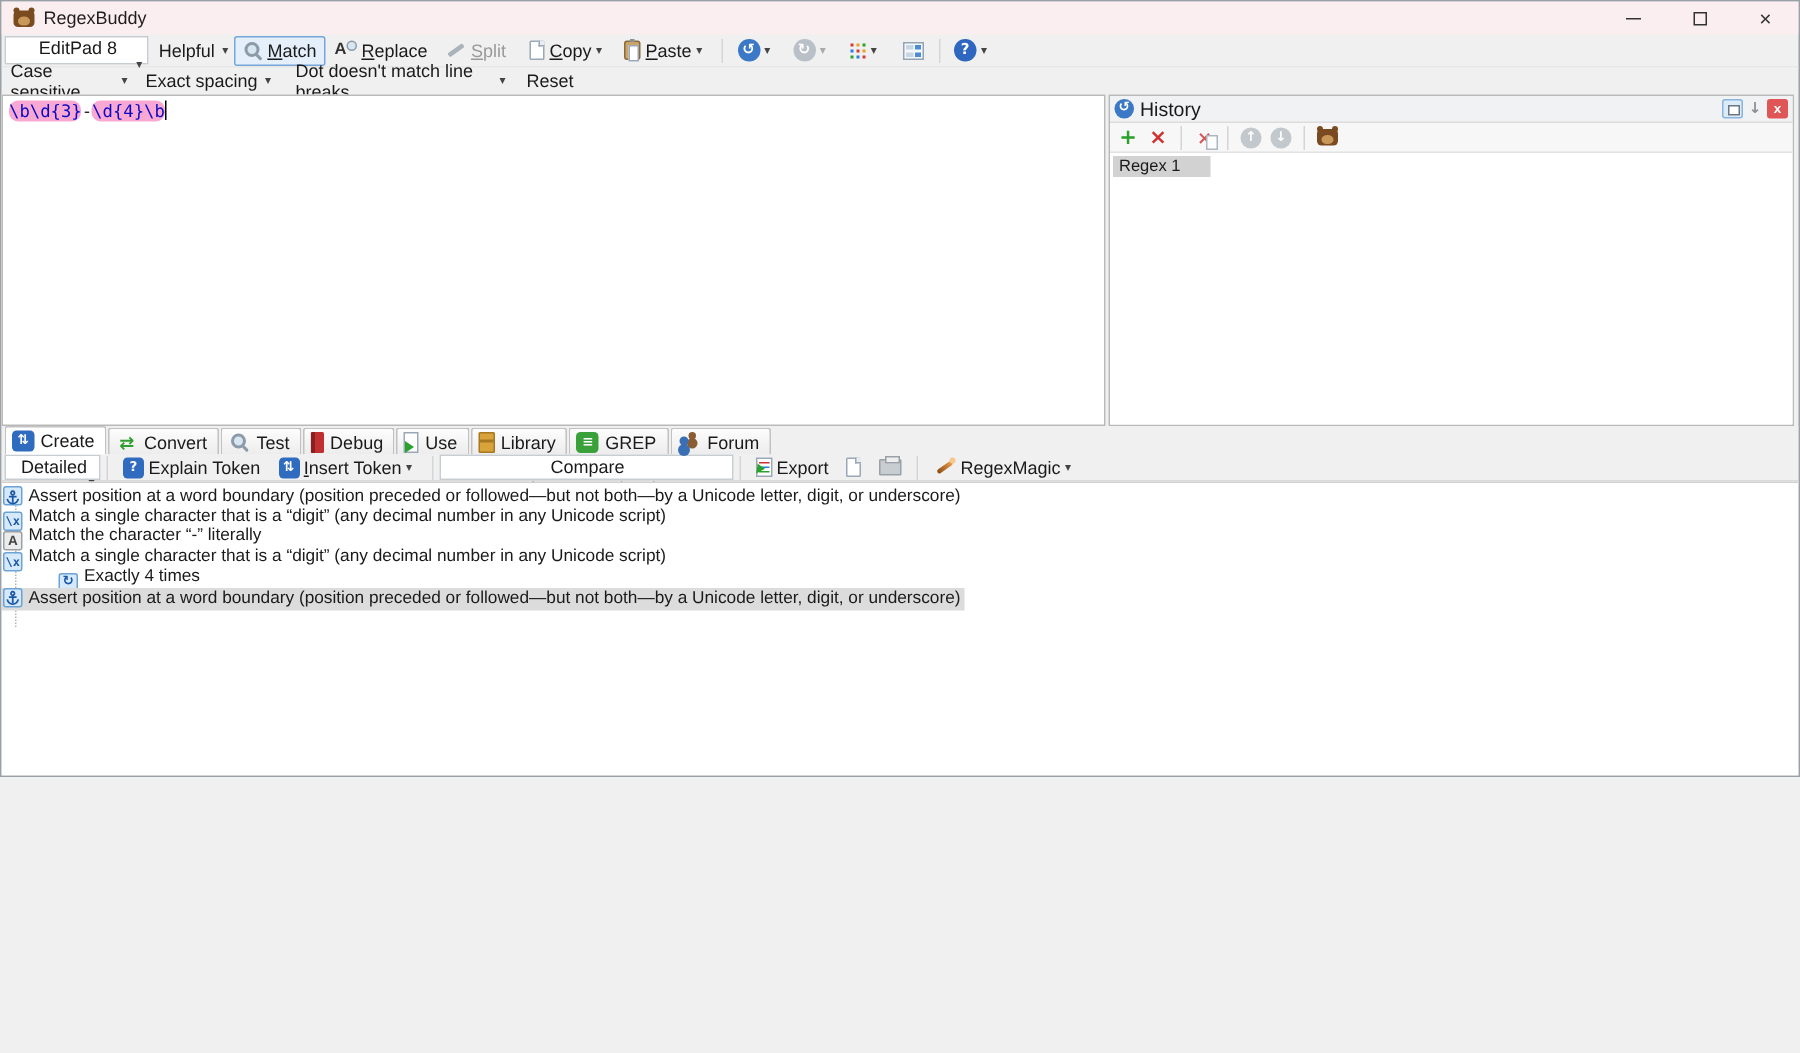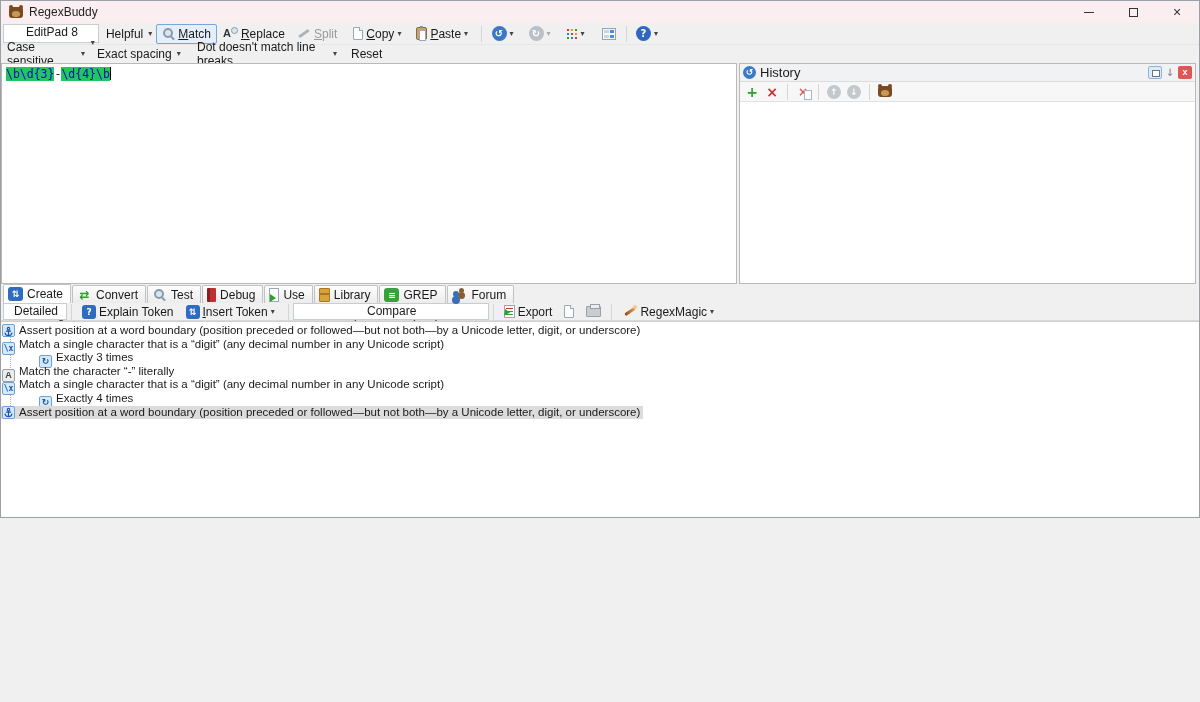--- a/index.html
+++ b/index.html
@@ -61,21 +61,21 @@
   .colors-ic { width:12px; height:12px; }
   .colors-ic::before { content:""; position:absolute; left:1px; top:1px; width:2px; height:2px; background:#d33a3a;
      box-shadow:0 4px 0 #2a7de1,0 8px 0 #2aa12a,4px 0 0 #e8a020,4px 4px 0 #d33a3a,4px 8px 0 #2a7de1,8px 0 0 #2aa12a,8px 4px 0 #e8a020,8px 8px 0 #d33a3a; }
   .layout-ic { width:14px; height:12px; border:1px solid #93a5b5; background:#f4f8fc; }
   .layout-ic::before { content:""; position:absolute; right:1px; top:1px; width:4px; height:3px; background:#4d8cd0; box-shadow:0 5px 0 #4d8cd0; }
   .layout-ic::after { content:""; position:absolute; left:1px; top:1px; width:5px; height:3px; background:#c8d6e4; box-shadow:0 5px 0 #c8d6e4; }
 
   
   .main { height:221px; display:flex; flex:0 0 auto; }
   .editor { width:736px; background:#fff; border:1px solid #b9b9b9; padding:3px 4px; font-family:"DejaVu Sans Mono","Liberation Mono",monospace; font-size:11.5px; cursor:text; }
-  .tok { background:#22c55e; color:#0a0ac0; }
+  .tok { background:#f9a8d4; color:#0a0ac0;border-radius:6px; }
   .tok-plain { color:#202020; }
   .caret-bar { display:inline-block; width:1.5px; height:13px; background:#000; vertical-align:-2px; }
 
   .history { flex:1; margin-left:2px; margin-right:3px; border:1px solid #b9b9b9; display:flex; flex-direction:column; background:#fff; }
   .hist-head { height:18px; background:#f1f2f3; border-bottom:1px solid #dcdcdc; display:flex; align-items:center; padding:0 3px; flex:0 0 auto; }
   .hist-title { font-weight:normal; font-size:13px; margin-left:4px; }
   .hist-winbtns { margin-left:auto; display:flex; align-items:center; gap:3px; }
   .restore-ic { width:14px; height:13px; background:#dcebf8; border:1px solid #8ab4dd; border-radius:2px; }
   .restore-ic::before { content:""; position:absolute; left:3px; top:3px; width:6px; height:5px; border:1px solid #6a7682; background:#fff; }
   .pin-ic { width:10px; height:13px; color:#8a9096; font:bold 10px/13px "DejaVu Sans",sans-serif; text-align:center; }
@@ -261,20 +261,23 @@
             <span class="circ nav">↑</span>
           </span>
         <span class="hbtn">
             <span class="circ nav">↓</span>
           </span>
         <span class="sep"></span>
         <span class="hbtn">
             <span class="bear small ic"></span>
           </span>
       </div>
+      <div class="hist-list">
+        <span class="hist-item">Regex 1</span>
+      </div>
     </div>
   </div>
 
   <div class="tabstrip">
     <div class="tab active">
       <span class="tico tico-create">⇅</span>
       <span>Create</span>
     </div>
     <div class="tab">
       <span class="tico tico-convert">⇄</span>
@@ -355,23 +358,20 @@
       <span class="inner"><span class="nico"><svg width="11" height="11" viewBox="0 0 12 12">
               <path d="M6 1.6 a1.3 1.3 0 1 1 -0.01 0 M6 4 V9.8 M3.2 5.6 H8.8 M2 7.2 C2.6 9.6 4.3 10.6 6 10.6 C7.7 10.6 9.4 9.6 10 7.2" stroke="#1a57a8" fill="none" stroke-width="1.3"></path>
             </svg></span><span>Assert position at a word boundary (position preceded or followed—but not both—by a Unicode letter, digit, or underscore)</span></span>
     </div>
 
     <div class="trow lvl0">
       <span class="chev"></span>
       <span class="inner"><span class="nico nico-x">\x</span><span>Match a single character that is a “digit” (any decimal number in any Unicode script)</span></span>
     </div>
 
-    <div class="trow lvl1">
-      <span class="inner"><span class="nico nico-loop">↻</span><span>Exactly 3 times</span></span>
-    </div>
 
     <div class="trow lvl0">
       <span class="inner"><span class="nico nico-lit">A</span><span>Match the character “-” literally</span></span>
     </div>
 
     <div class="trow lvl0">
       <span class="chev"></span>
       <span class="inner"><span class="nico nico-x">\x</span><span>Match a single character that is a “digit” (any decimal number in any Unicode script)</span></span>
     </div>
 

